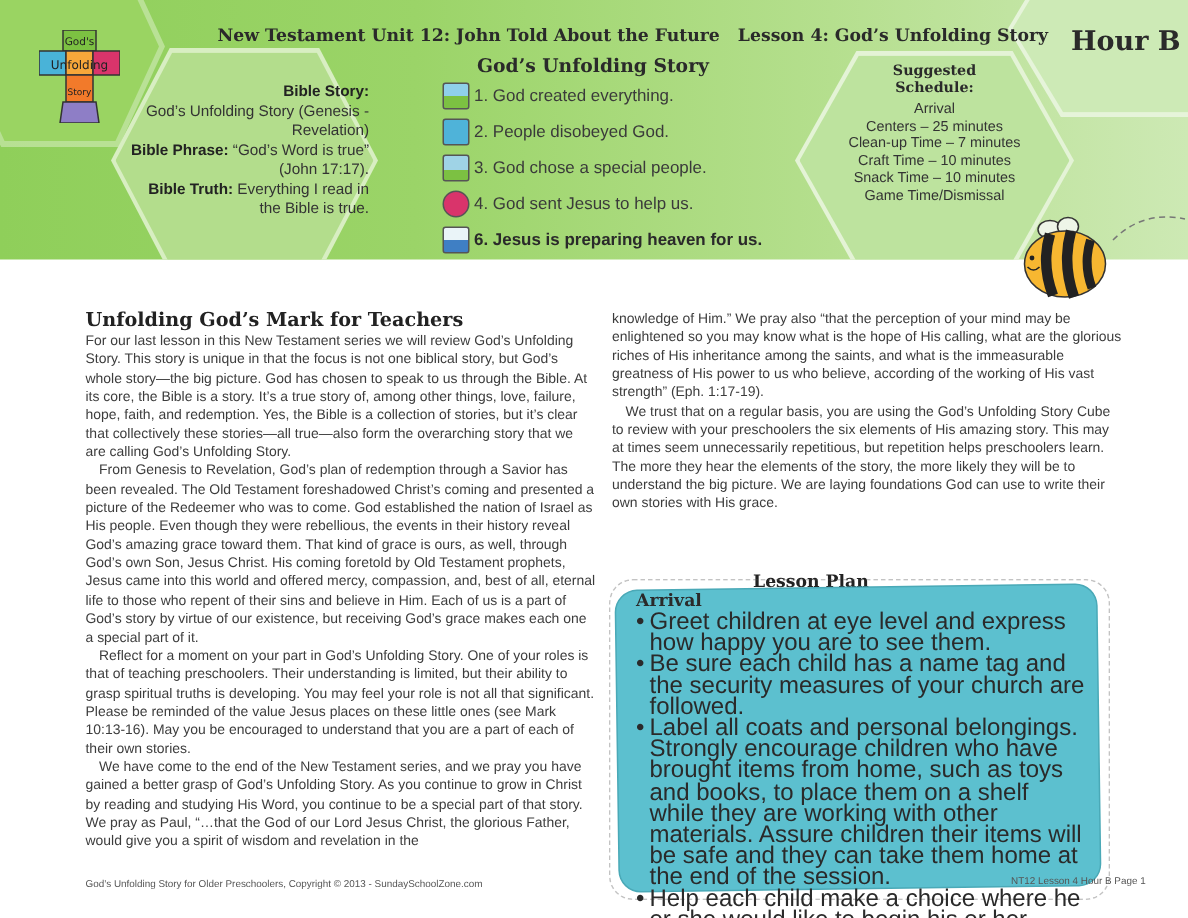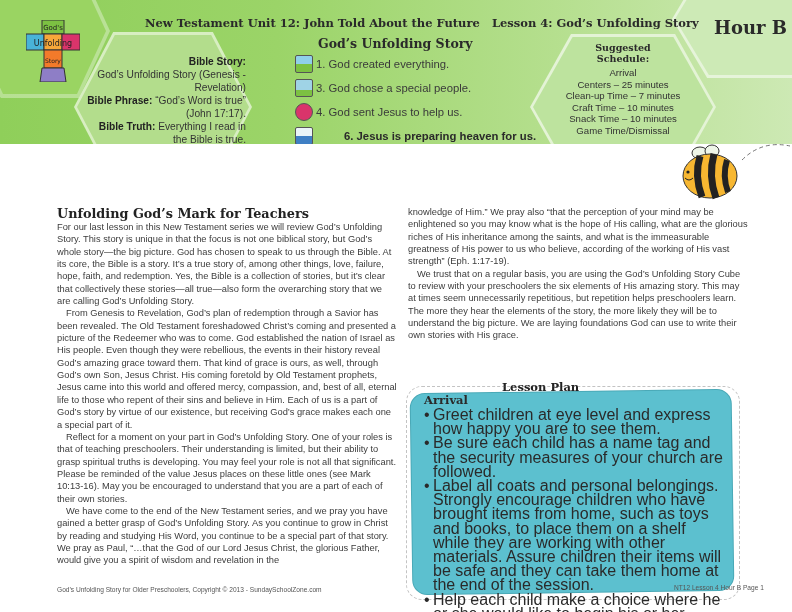--- a/index.html
+++ b/index.html
@@ -2,21 +2,21 @@
 <html><head>
 <meta charset="utf-8">
 <style>
   html, body { margin:0; padding:0; }
   body {
     width:792px; height:612px; position:relative; overflow:hidden;
     background:#ffffff;
     font-family:"Liberation Sans", sans-serif; color:#3a3a3a;
   }
   .header {
-    position:absolute; left:0; top:0; width:792px; height:144px;
+    position:absolute; left:0; top:0; width:792px; height:173px;
     background:linear-gradient(90deg,#8fcf5a 0%,#9bd468 35%,#b5df8e 70%,#cde9b4 100%);
     overflow:hidden;
   }
   .hex {
     position:absolute;
     clip-path:polygon(22% 0,78% 0,100% 50%,78% 100%,22% 100%,0 50%);
   }
   .hex-left-frame { left:-30px; top:-36px; width:140px; height:134px; background:#d8eec2; opacity:0.55; }
   .hex-left-inner { left:-26px; top:-32px; width:132px; height:126px; background:#9ad462; }
   .hex-story-frame { left:74px; top:32px; width:178px; height:150px; background:#d8eec2; }
@@ -40,21 +40,21 @@
     position:absolute; left:82px; top:55px; width:164px; text-align:right;
     font-size:10.2px; line-height:13px; color:#333;
   }
   .story-box b { color:#222; }
   .gus-title {
     position:absolute; left:318px; top:36px; font-family:"DejaVu Serif", serif;
     font-weight:bold; font-size:12.5px; color:#2a2a2a;
   }
   .gus-list { position:absolute; left:295px; top:52px; margin:0; padding:0; list-style:none; }
   .gus-list li { display:flex; align-items:center; height:24px; font-size:11.3px; color:#3a3a3a; }
-  .gus-list li.bold { font-weight:bold; color:#2a2a2a;gap:28px; }
+  .gus-list li.bold { font-weight:bold; color:#2a2a2a; }
   .gus-icon { width:16px; height:16px; margin-right:3px; border-radius:2px; flex:none; position:relative; }
   .sched {
     position:absolute; left:560px; top:42px; width:126px; text-align:center;
     font-size:9.6px; line-height:11.6px; color:#333;
   }
   .sched .sh { font-family:"DejaVu Serif", serif; font-weight:bold; font-size:9.5px; color:#2a2a2a; margin-bottom:3px; line-height:11px; }
   .sched .first { margin-top:2px; }
   .bee { position:absolute; left:682px; top:140px; width:110px; height:80px; }
 
   .teachers-title {
@@ -132,20 +132,24 @@
     <div><b>Bible Truth:</b> <span>Everything I read in the Bible is true.</span></div>
   </div>
 
   <div class="gus-title">God’s Unfolding Story</div>
   <ul class="gus-list">
     <li>
       <span class="gus-icon" style="background:linear-gradient(#8fd0ea 50%,#7cc142 50%);border:1px solid #555;"></span>
       <span>1. God created everything.</span>
     </li>
     <li>
+      <span class="gus-icon" style="background:#4fb3d9;border:1px solid #555;"></span>
+      <span>2. People disobeyed God.</span>
+    </li>
+    <li>
       <span class="gus-icon" style="background:linear-gradient(#9fd3e6 60%,#7cc142 60%);border:1px solid #555;"></span>
       <span>3. God chose a special people.</span>
     </li>
     <li>
       <span class="gus-icon" style="background:#d9346b;border:1px solid #555;border-radius:50%;"></span>
       <span>4. God sent Jesus to help us.</span>
     </li>
     <li class="bold">
       <span class="gus-icon" style="background:linear-gradient(#eaf4f8 50%,#3f7fc4 50%);border:1px solid #555;"></span>
       <span>6. Jesus is preparing heaven for us.</span>

